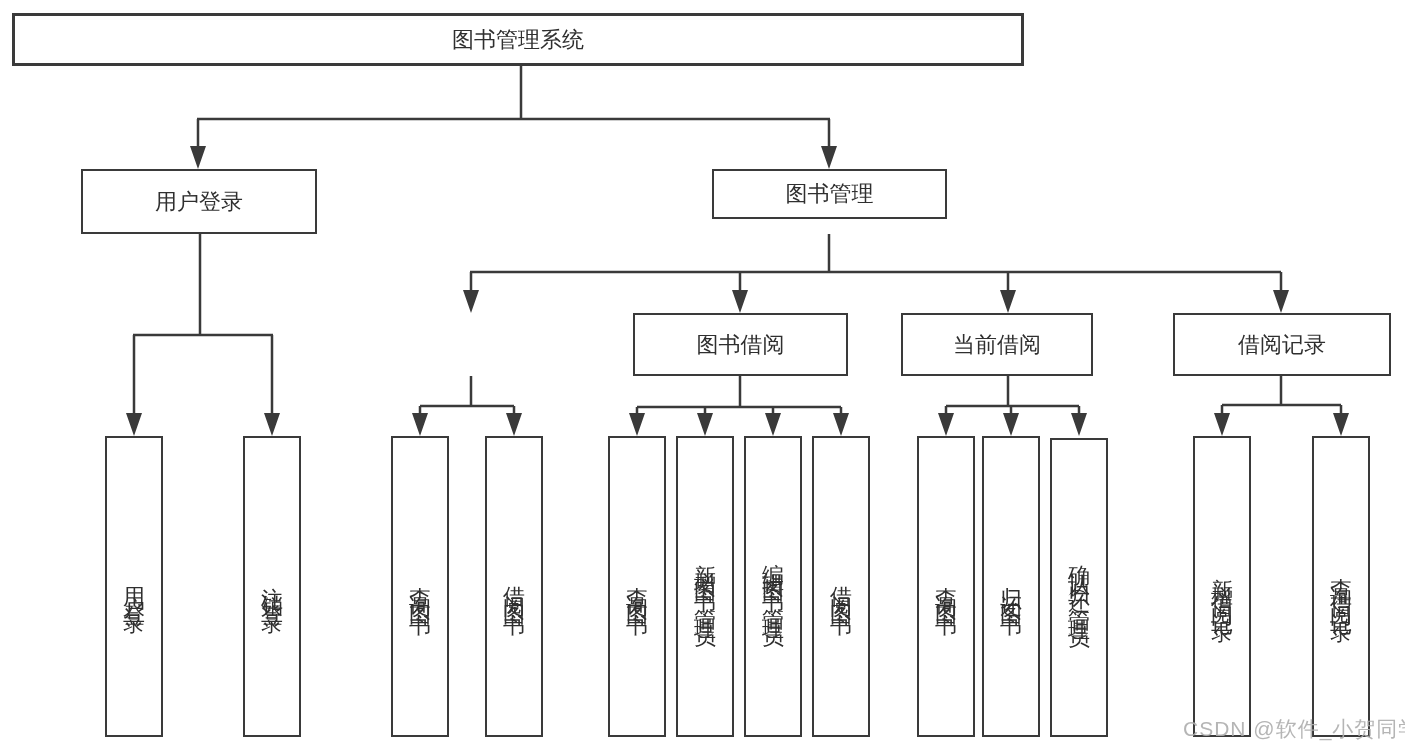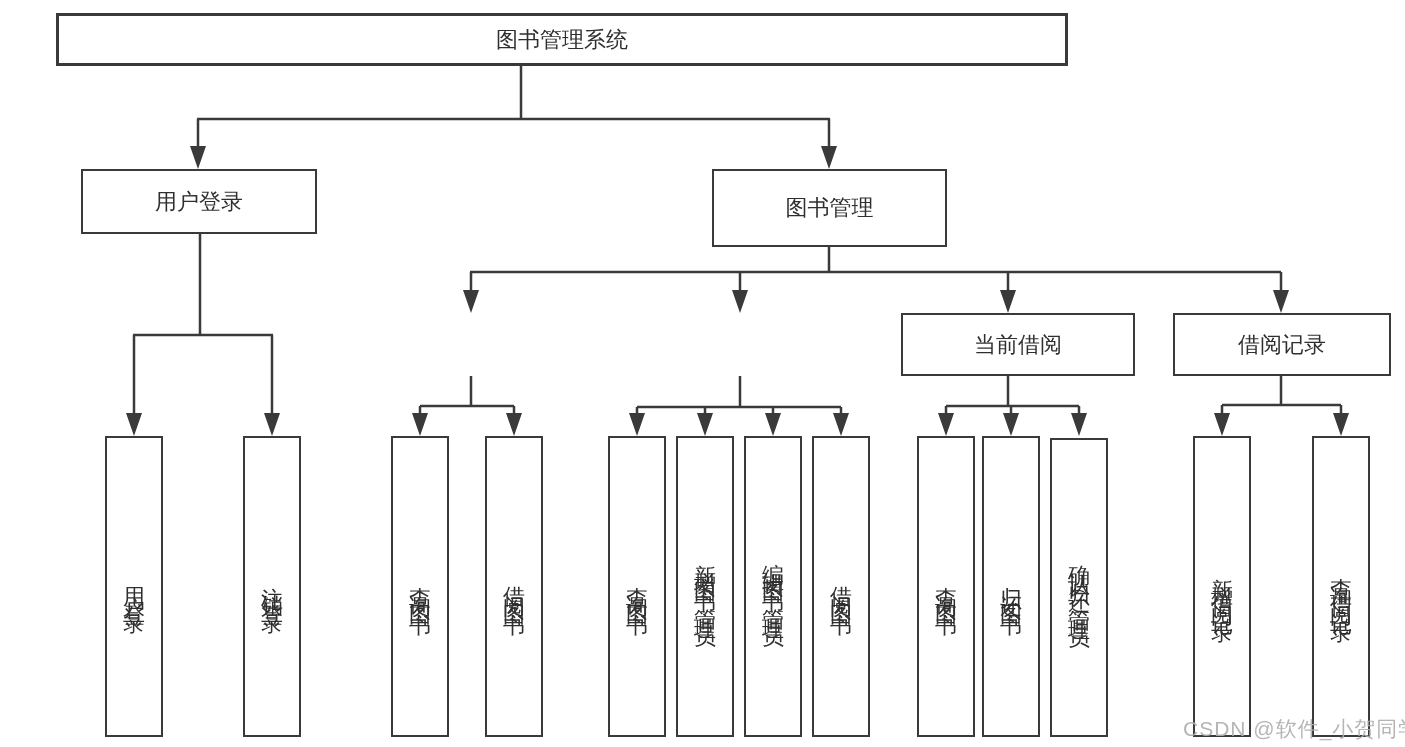--- a/index.html
+++ b/index.html
@@ -69,26 +69,27 @@
       <path d="M190,146 h16 l-8,23 z M821,146 h16 l-8,23 z"></path>
       <path d="M463,290 h16 l-8,23 z M732,290 h16 l-8,23 z M1000,290 h16 l-8,23 z M1273,290 h16 l-8,23 z"></path>
       <path d="M126,413 h16 l-8,23 z M264,413 h16 l-8,23 z
                M412,413 h16 l-8,23 z M506,413 h16 l-8,23 z
                M629,413 h16 l-8,23 z M697,413 h16 l-8,23 z M765,413 h16 l-8,23 z M833,413 h16 l-8,23 z
                M938,413 h16 l-8,23 z M1003,413 h16 l-8,23 z M1071,413 h16 l-8,23 z
                M1214,413 h16 l-8,23 z M1333,413 h16 l-8,23 z"></path>
     </g>
   </svg>
 
-  <div class="box" style="left:12px; top:13px; width:1012px; height:53px; border-width:3px;margin-left:44px;">图书管理系统</div>
+  <div class="box" style="left:12px; top:13px; width:1012px; height:53px; border-width:3px;">图书管理系统</div>
 
   <div class="box" style="left:81px; top:169px; width:236px; height:65px;">用户登录</div>
-  <div class="box" style="left:712px; top:169px; width:235px; height:78px;">图书管理</div>
+  <div class="box" style="left:712px; top:169px; width:235px; height:50px;">图书管理</div>
 
-  <div class="box" style="left:901px; top:313px; width:234px; height:63px;">当前借阅</div>
+  <div class="box" style="left:633px; top:313px; width:215px; height:63px;">图书借阅</div>
+  <div class="box" style="left:901px; top:313px; width:192px; height:63px;">当前借阅</div>
   <div class="box" style="left:1173px; top:313px; width:218px; height:63px;">借阅记录</div>
 
   <div class="box" style="left:105px; top:436px; width:58px; height:301px;">
     <span class="vtext">用户登录</span>
   </div>
   <div class="box" style="left:243px; top:436px; width:58px; height:301px;">
     <span class="vtext">注销登录</span>
   </div>
 
   <div class="box" style="left:391px; top:436px; width:58px; height:301px;">

